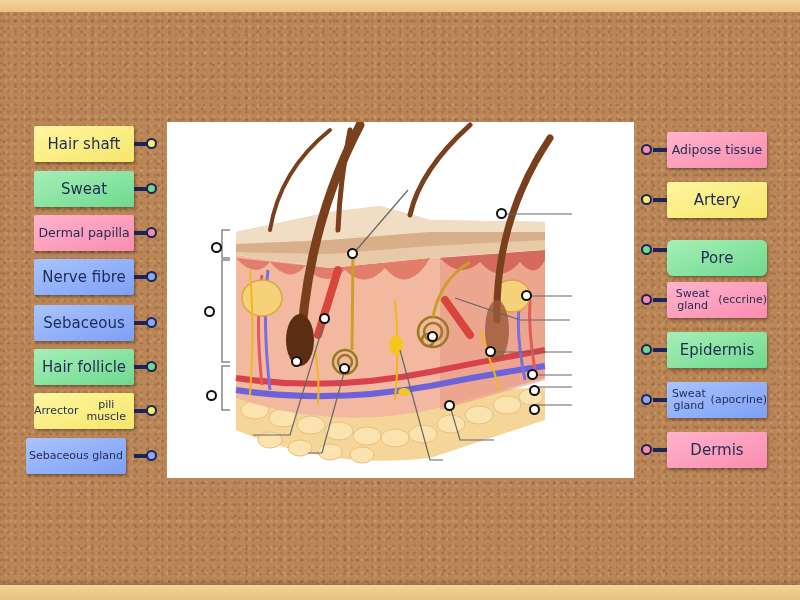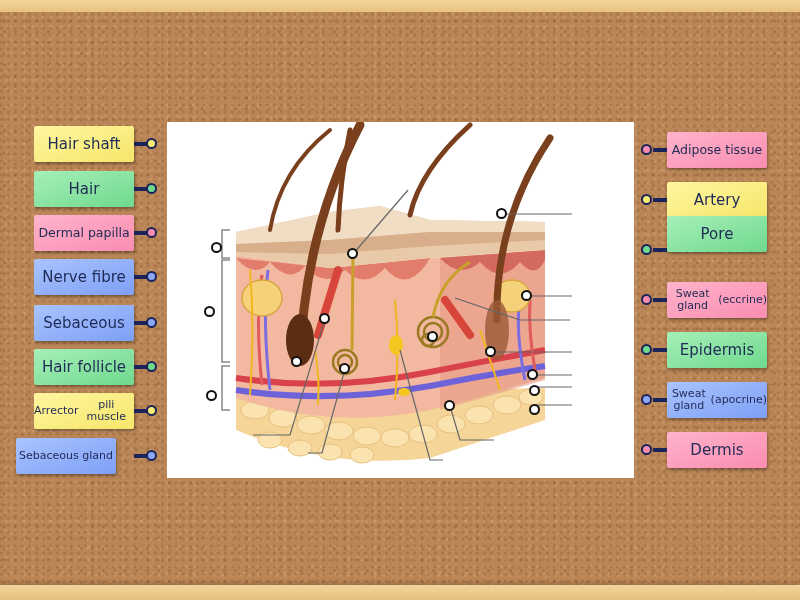--- a/index.html
+++ b/index.html
@@ -184,21 +184,21 @@
 <div id="right-col"></div>
 
 <div class="tile yellow big" style="top: 126px; left: 34px;">
     <span>Hair shaft</span>
   </div>
 <div class="conn left" style="top: 138px; left: 134px;">
     <div class="bar"></div>
     <div class="dot" style="background: rgb(248, 236, 114);"></div>
   </div>
 <div class="tile green big" style="top: 171px; left: 34px;">
-    <span>Hair</span>
+    <span>Sweat</span>
   </div>
 <div class="conn left" style="top: 183px; left: 134px;">
     <div class="bar"></div>
     <div class="dot" style="background: rgb(111, 217, 142);"></div>
   </div>
 <div class="tile pink mid" style="top: 215px; left: 34px;">
     <span>Dermal papilla</span>
   </div>
 <div class="conn left" style="top: 227px; left: 134px;">
     <div class="bar"></div>
@@ -226,42 +226,42 @@
     <div class="dot" style="background: rgb(111, 217, 142);"></div>
   </div>
 <div class="tile yellow small" style="top: 393px; left: 34px; text-align: center;">
     <span>Arrector</span>
     <span>pili muscle</span>
   </div>
 <div class="conn left" style="top: 405px; left: 134px;">
     <div class="bar"></div>
     <div class="dot" style="background: rgb(248, 236, 114);"></div>
   </div>
-<div class="tile blue small" style="top: 438px; left: 16px;">
+<div class="tile blue small" style="top: 438px; left: 26px;">
     <span>Sebaceous gland</span>
   </div>
 <div class="conn left" style="top: 450px; left: 134px;">
     <div class="bar"></div>
     <div class="dot" style="background: rgb(138, 168, 245);"></div>
   </div>
 <div class="tile pink mid" style="top: 132px; left: 667px;">
     <span>Adipose tissue</span>
   </div>
 <div class="conn right" style="top: 144px; left: 641px;">
     <div class="bar"></div>
     <div class="dot" style="background: rgb(249, 141, 176);"></div>
   </div>
 <div class="tile yellow big" style="top: 182px; left: 667px;">
     <span>Artery</span>
   </div>
 <div class="conn right" style="top: 194px; left: 641px;">
     <div class="bar"></div>
     <div class="dot" style="background: rgb(248, 236, 114);"></div>
   </div>
-<div class="tile green big" style="top: 216px; left: 667px;">
+<div class="tile green big" style="top: 240px; left: 667px; border-radius: 6px;">
     <span>Pore</span>
   </div>
 <div class="conn right" style="top: 244px; left: 641px;">
     <div class="bar"></div>
     <div class="dot" style="background: rgb(111, 217, 142);"></div>
   </div>
 <div class="tile pink small" style="top: 282px; left: 667px;">
     <span>Sweat gland</span>
     <span>(eccrine)</span>
   </div>

